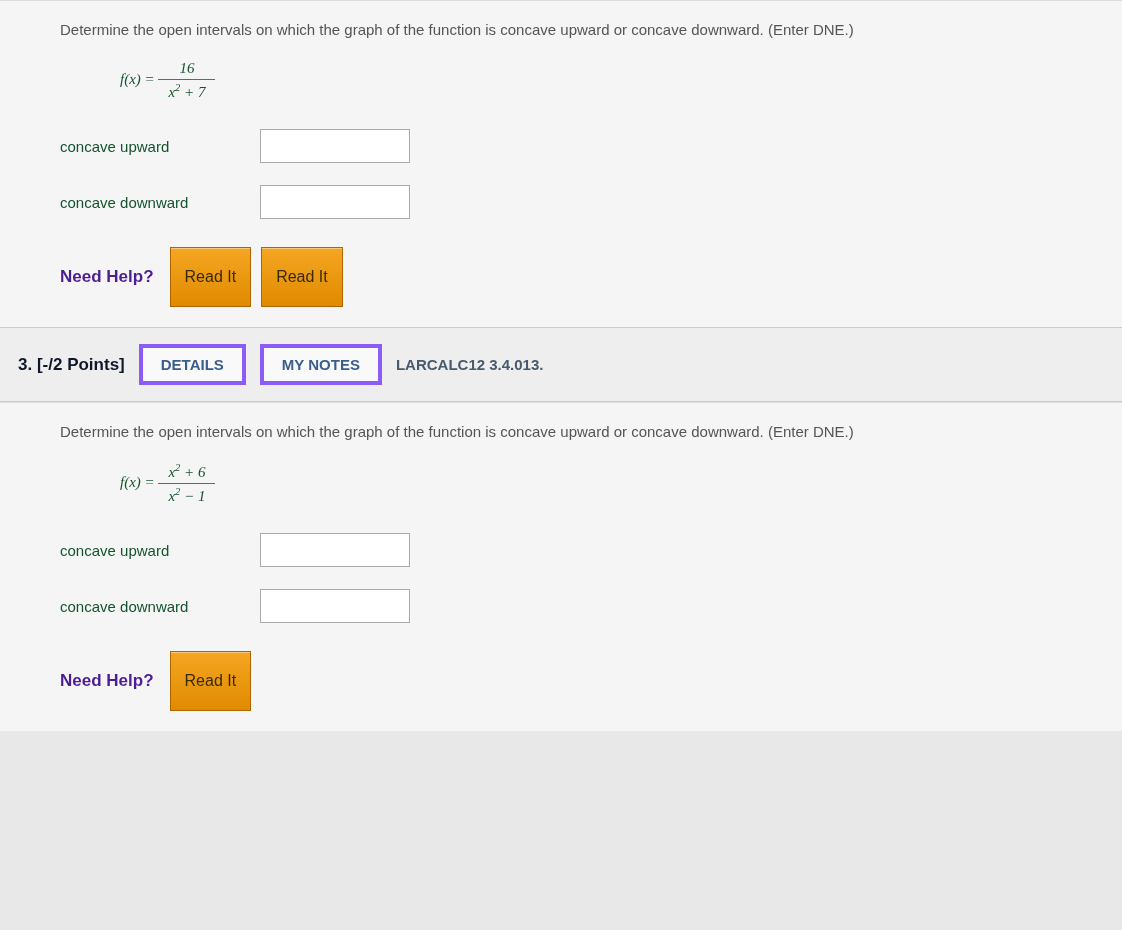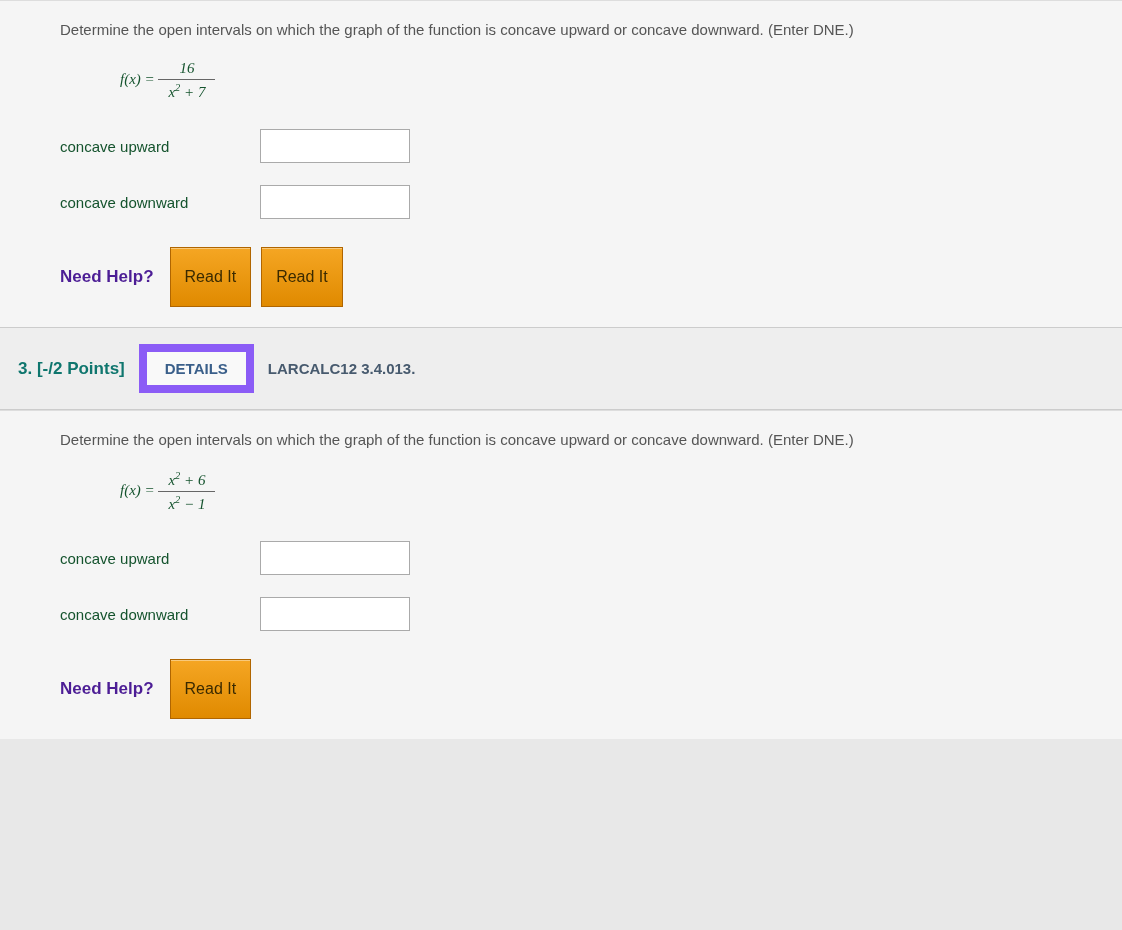--- a/index.html
+++ b/index.html
@@ -100,26 +100,26 @@
       background: #eeeeee;
       border-top: 1px solid #ccc;
       border-bottom: 1px solid #ccc;
       padding: 16px 18px;
       display: flex;
       align-items: center;
       gap: 14px;
     }
     .qnum {
       font-weight: bold;
-      color: #0f766e;
+      color: #0f172a;
       font-size: 17px;
     }
     .outline-btn {
       background: #f9f9f9;
-      border: 8px solid #8b5cf6;
+      border: 4px solid #8b5cf6;
       color: #3a5f8a;
       font-weight: bold;
       padding: 8px 18px;
       font-size: 15px;
       cursor: pointer;
     }
     .ref {
       color: #475a6e;
       font-weight: bold;
       font-size: 15px;
@@ -157,20 +157,21 @@
   </div>
 
 </div>
 
 <div class="question-header">
   <span class="qnum">
     <span>3.</span>
     <span>[-/2 Points]</span>
   </span>
   <button class="outline-btn">DETAILS</button>
+  <button class="outline-btn">MY NOTES</button>
   <span class="ref">LARCALC12 3.4.013.</span>
 </div>
 
 <div class="question-body">
   <div class="prompt">Determine the open intervals on which the graph of the function is concave upward or concave downward. (Enter DNE.)</div>
 
   <div class="formula">
     <span>f(x) =</span>
     <span class="frac">
       <span class="num"><span>x</span><sup>2</sup><span> + 6</span></span>

